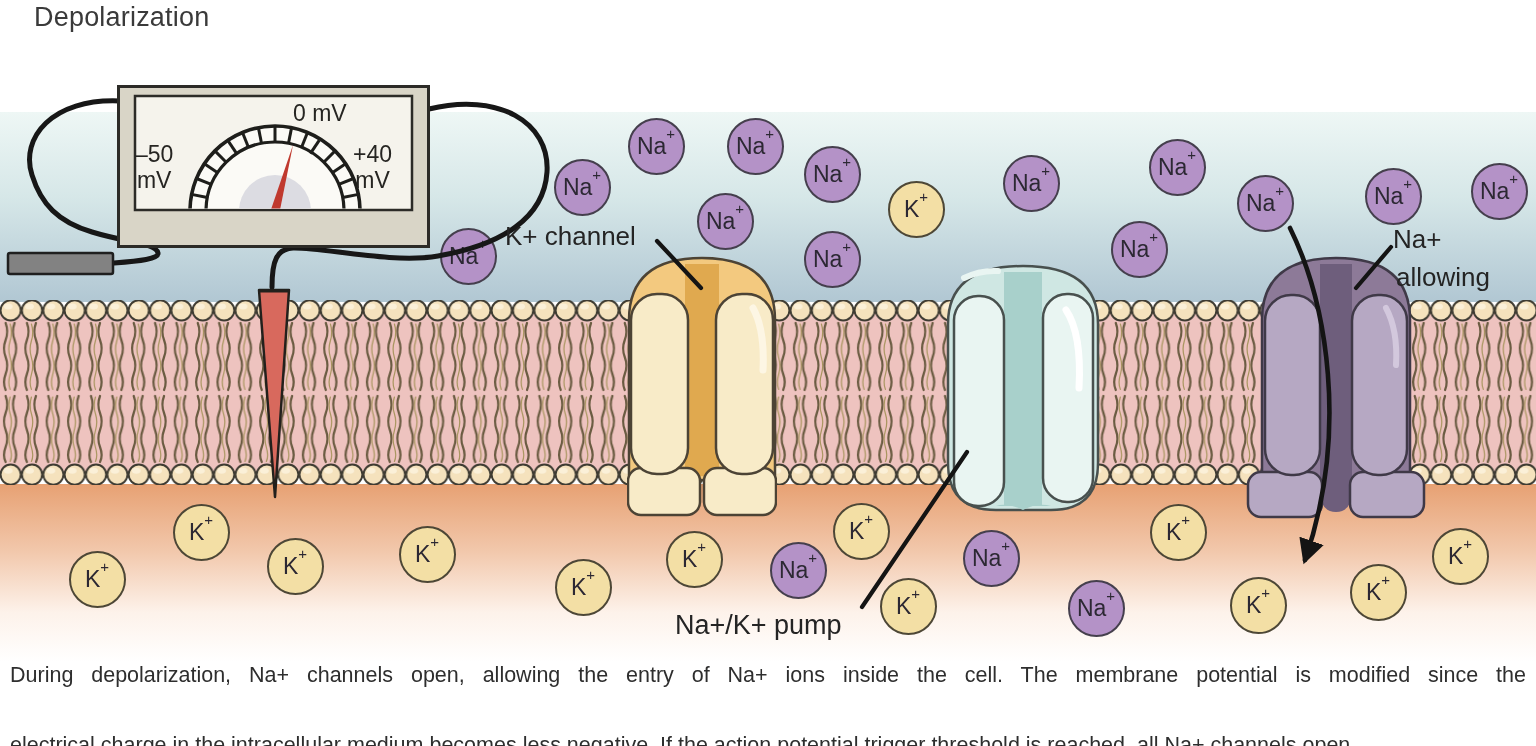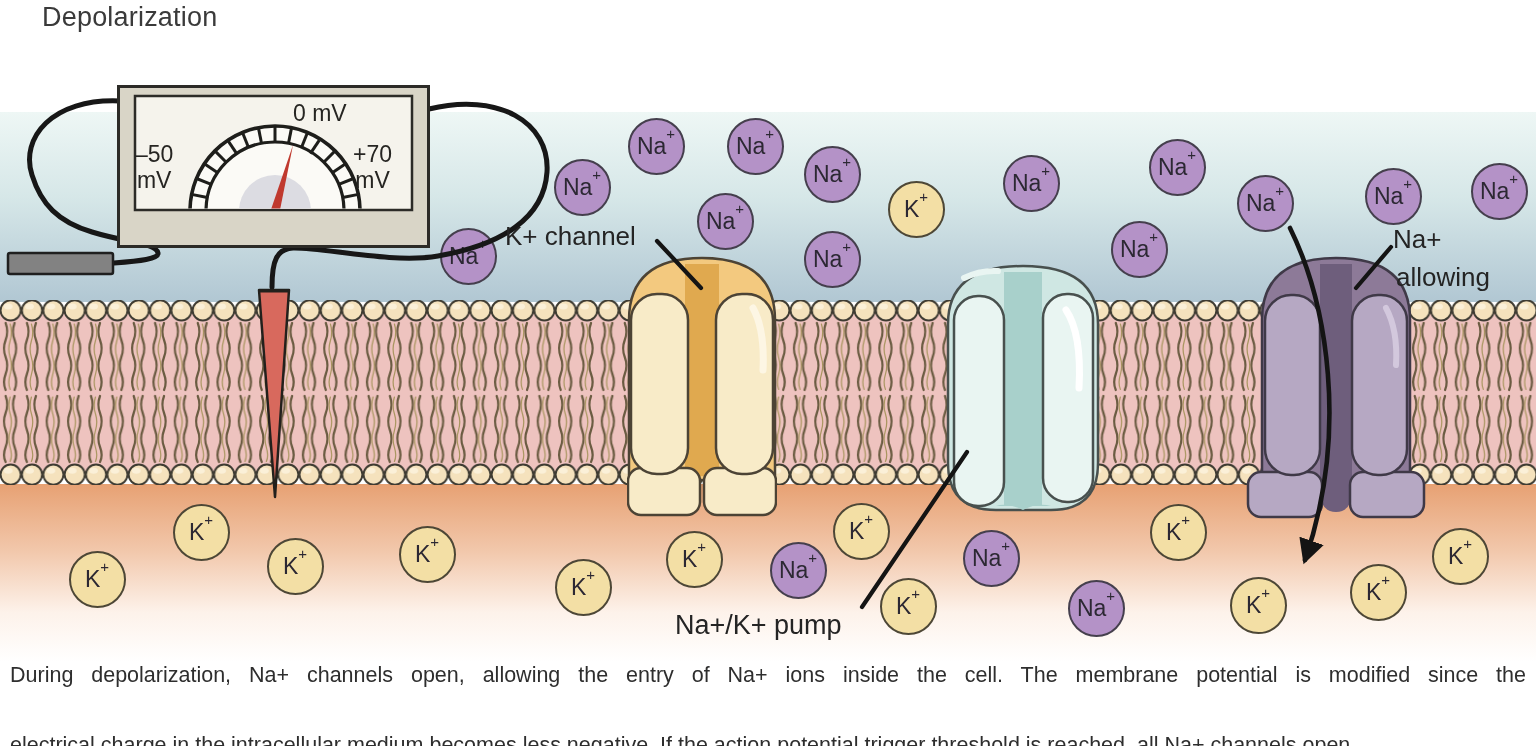--- a/index.html
+++ b/index.html
@@ -14,21 +14,21 @@
     background:linear-gradient(180deg,#eef7f5 0%, #d6e7e8 45%, #b1c7d3 100%);
   }
   .intracellular {
     position:absolute; left:0; top:484px; width:1536px; height:178px;
     background:linear-gradient(180deg,#e7a173 0%, #f2c8ac 38%, #fdf2ea 72%, #ffffff 100%);
   }
   .membrane-svg { position:absolute; left:0; top:300px; }
   .layer { position:absolute; left:0; top:0; width:1536px; height:746px; pointer-events:none; }
 
   .page-title {
-    position:absolute; left:42px; top:2px; font-size:27px; color:#3a3a3a; letter-spacing:0.2px;
+    position:absolute; left:34px; top:2px; font-size:27px; color:#3a3a3a; letter-spacing:0.2px;
   }
 
   
   .voltmeter { position:absolute; left:117px; top:64px; width:313px; height:119px;margin-top:21px; }
   .voltmeter .lbl { position:absolute; color:#262522; font-size:23px; line-height:26px; text-align:center; }
   .lbl-top { left:176px; top:15px; }
   .lbl-left { left:18px; top:56px; }
   .lbl-right { left:236px; top:56px; }
 
   
@@ -256,21 +256,21 @@
         </g>
         <polygon points="153.5,126 162.5,127.5 176,60" fill="#c0392e"></polygon>
       </g>
     </svg>
     <div class="lbl lbl-top">0 mV</div>
     <div class="lbl lbl-left">
       <div>–50</div>
       <div>mV</div>
     </div>
     <div class="lbl lbl-right">
-      <div>+70</div>
+      <div>+40</div>
       <div>mV</div>
     </div>
   </div>
 
   <div class="page-title">Depolarization</div>
   <div class="flabel" style="left:505px; top:221px;">K+ channel</div>
   <div class="flabel" style="left:1393px; top:224px;">Na+</div>
   <div class="flabel" style="left:1396px; top:262px;">allowing</div>
   <div class="flabel" style="left:675px; top:610px; font-size:27px;">Na+/K+ pump</div>
 

